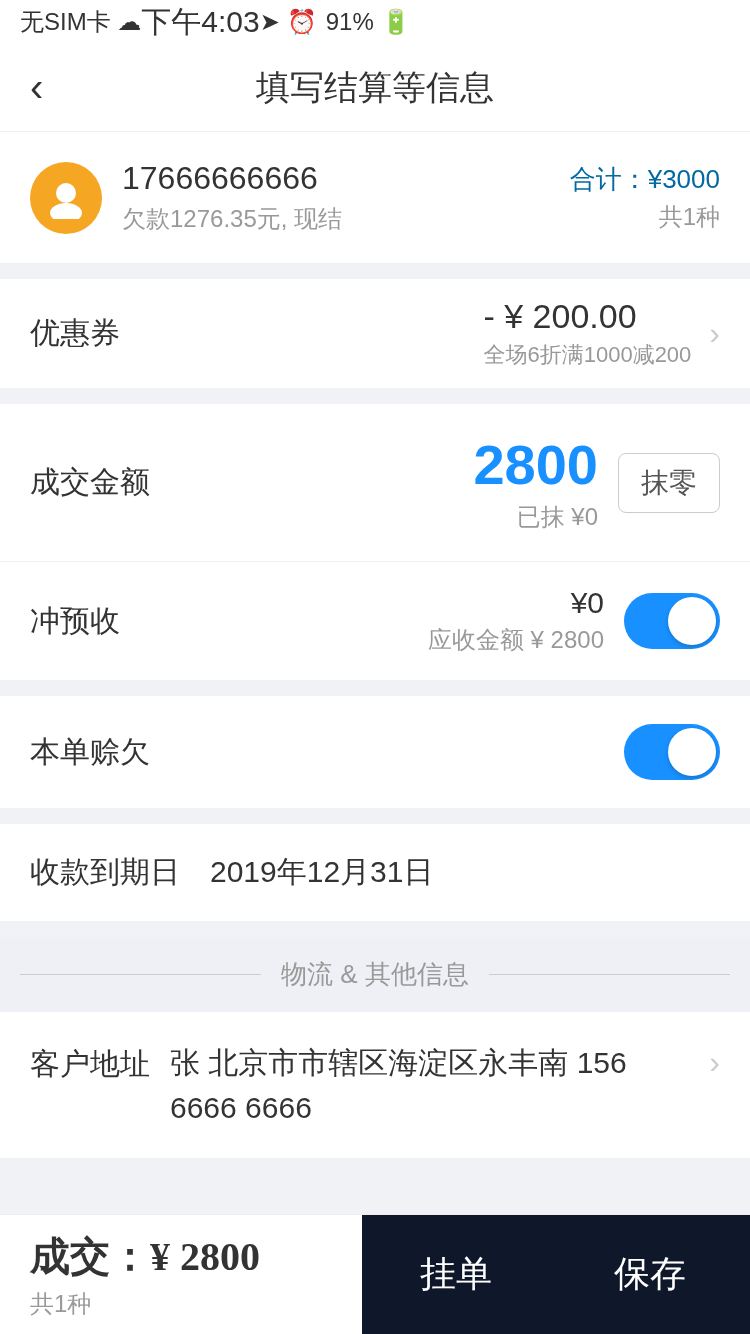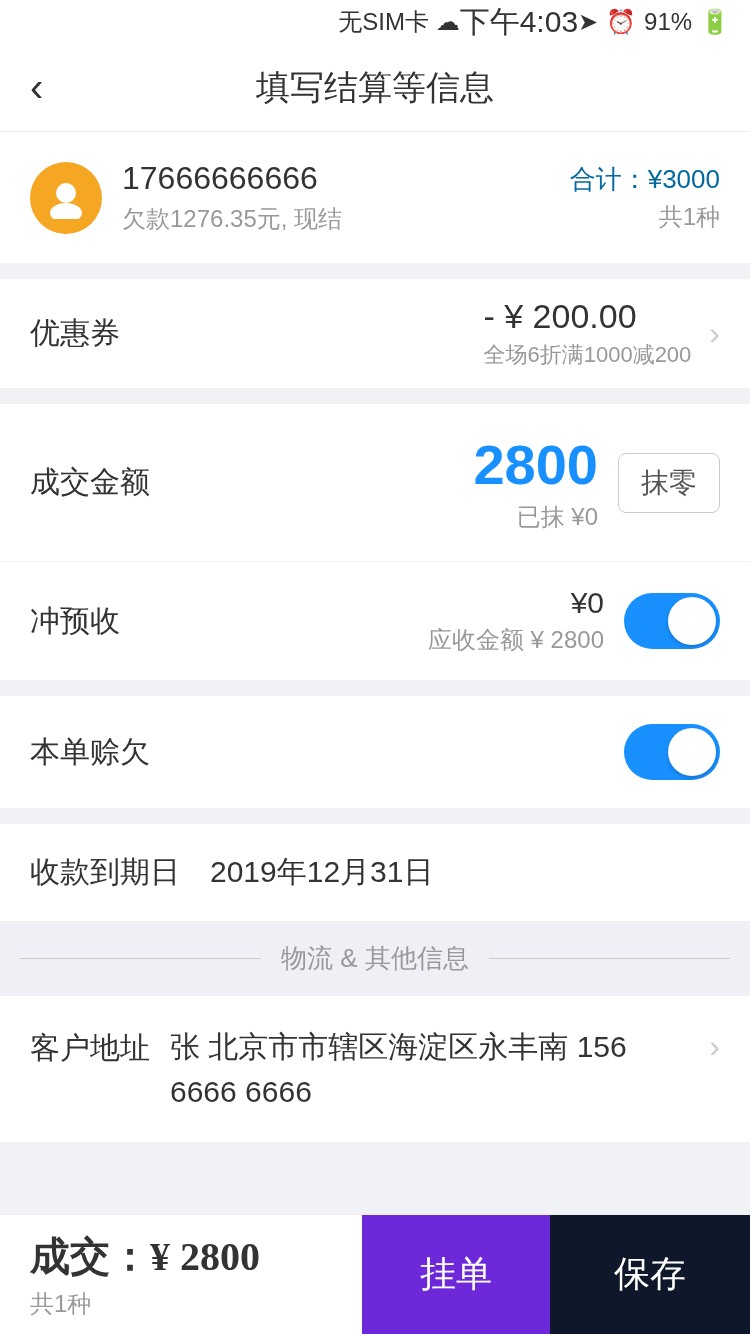--- a/index.html
+++ b/index.html
@@ -13,21 +13,21 @@
       color: #333;
       position: relative;
     }
 
     
     .status-bar {
       height: 44px;
       background: #fff;
       display: flex;
       align-items: center;
-      justify-content: flex-end;
+      justify-content: flex-start;
       padding: 0 20px;
       font-size: 24px;
       color: #333;
     }
     .status-left { display: flex; align-items: center; gap: 8px; }
     .status-center { font-size: 30px; font-weight: 500; }
     .status-right { display: flex; align-items: center; gap: 8px; font-size: 24px; }
 
     
     .nav-bar {
@@ -188,20 +188,21 @@
     }
     .debt-label { font-size: 30px; color: #333; }
 
     
     .due-row {
       background: #fff;
       padding: 28px 30px;
       display: flex;
       align-items: center;
       gap: 30px;
+      margin-bottom: 16px;
     }
     .due-label { font-size: 30px; color: #333; }
     .due-value { font-size: 30px; color: #333; }
 
     
     .section-divider {
       background: #eef0f5;
       display: flex;
       align-items: center;
       justify-content: center;
@@ -251,21 +252,21 @@
     .bottom-summary {
       flex: 1;
       padding: 0 30px;
     }
     .bottom-deal { font-size: 26px; color: #666; font-family: Liberation Serif, serif; }
     .bottom-deal span { font-size: 40px; font-weight: 600; color: #333; }
     .bottom-count { font-size: 24px; color: #999; margin-top: 4px; }
     .bottom-btn-hang {
       width: 188px;
       height: 120px;
-      background: #6d28d9;
+      background: #0f172a;
       display: flex;
       align-items: center;
       justify-content: center;
       font-size: 36px;
       color: #fff;
       font-weight: 500;
       cursor: pointer;
     }
     .bottom-btn-save {
       width: 200px;

